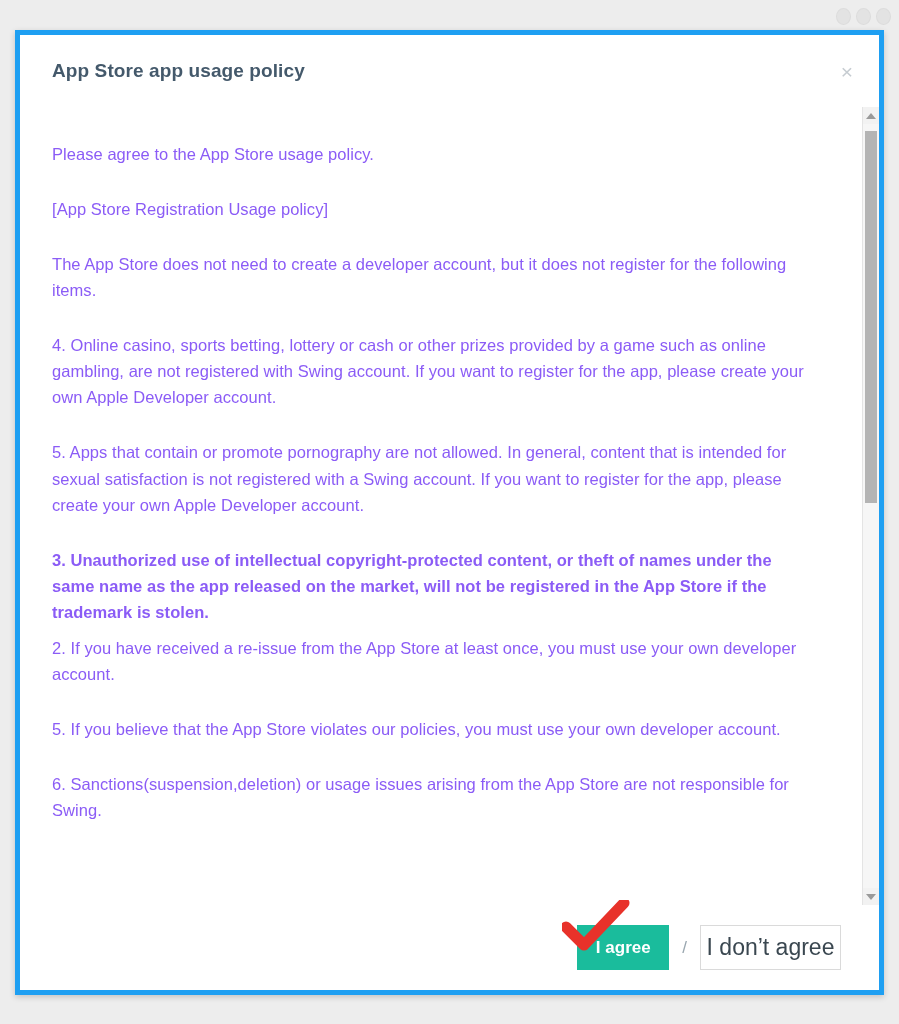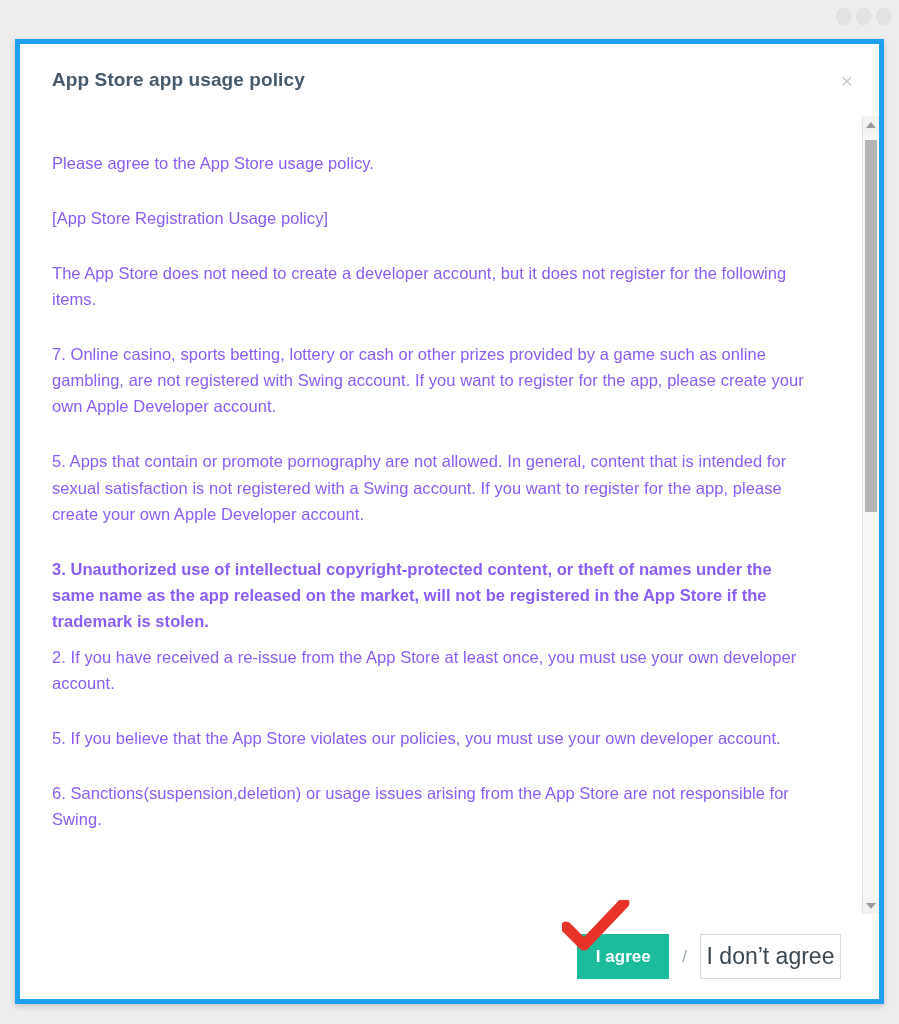--- a/index.html
+++ b/index.html
@@ -34,21 +34,21 @@
     border-radius: 50%;
     background: #e3e3e3;
     border: 1px solid #dcdcdc;
     box-sizing: border-box;
   }
 
   
   #modal {
     position: absolute;
     left: 15px;
-    top: 39px;
+    top: 30px;
     width: 869px;
     height: 965px;
     box-sizing: border-box;
     border: 5px solid #1e9ff2;
     background: #ffffff;
     box-shadow: 0 2px 6px rgba(0,0,0,0.18);
   }
   #modal-inner {
     position: relative;
     width: 100%;
@@ -222,21 +222,21 @@
     <div id="modal-header">
       <div id="modal-title">App Store app usage policy</div>
       <div id="modal-close">×</div>
     </div>
 
     <div id="modal-body-wrap">
       <div id="modal-body">
         <p>Please agree to the App Store usage policy.</p>
         <p>[App Store Registration Usage policy]</p>
         <p>The App Store does not need to create a developer account, but it does not register for the following items.</p>
-        <p>7. Online casino, sports betting, lottery or cash or other prizes provided by a game such as online gambling, are not registered with Swing account. If you want to register for the app, please create your own Apple Developer account.</p>
+        <p>4. Online casino, sports betting, lottery or cash or other prizes provided by a game such as online gambling, are not registered with Swing account. If you want to register for the app, please create your own Apple Developer account.</p>
         <p>5. Apps that contain or promote pornography are not allowed. In general, content that is intended for sexual satisfaction is not registered with a Swing account. If you want to register for the app, please create your own Apple Developer account.</p>
         <p class="tight">3. Unauthorized use of intellectual copyright-protected content, or theft of names under the same name as the app released on the market, will not be registered in the App Store if the trademark is stolen.</p>
         <p>2. If you have received a re-issue from the App Store at least once, you must use your own developer account.</p>
         <p>5. If you believe that the App Store violates our policies, you must use your own developer account.</p>
         <p>6. Sanctions(suspension,deletion) or usage issues arising from the App Store are not responsible for Swing.</p>
       </div>
 
       <div id="scrollbar">
         <div class="sb-arrow up">
           <div class="tri"></div>

